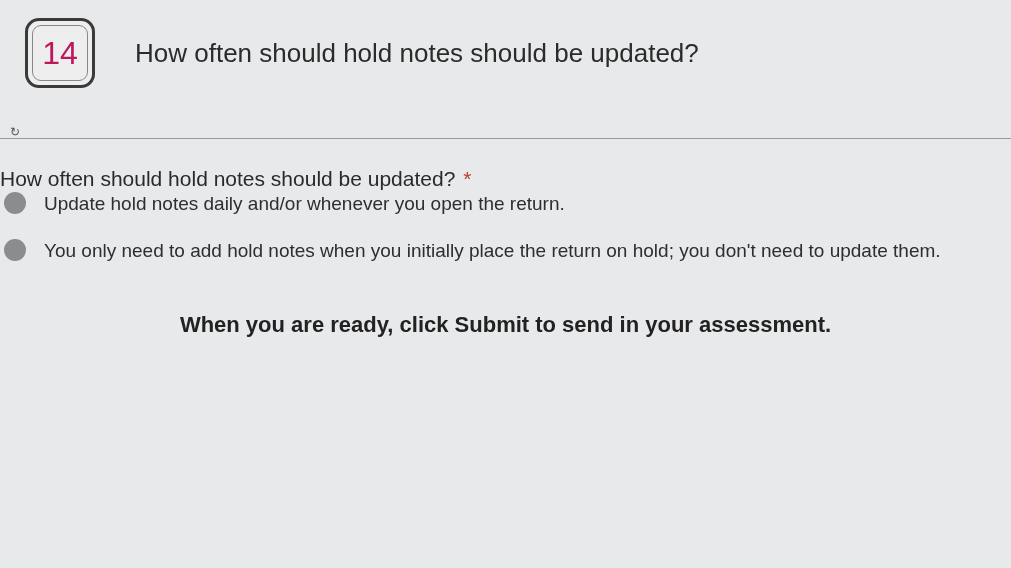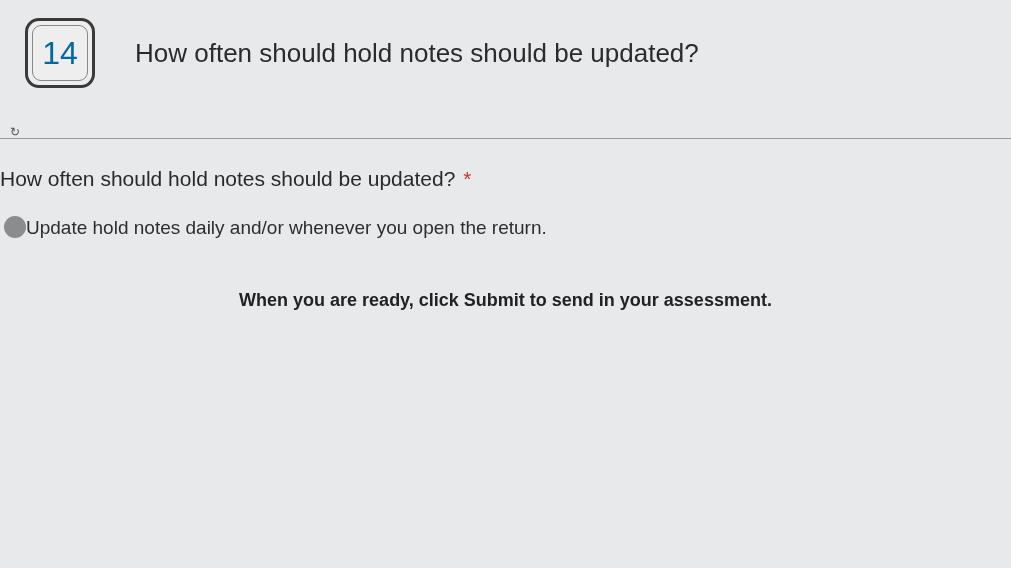--- a/index.html
+++ b/index.html
@@ -35,21 +35,21 @@
     .question-number-box::before {
       content: '';
       position: absolute;
       inset: 4px;
       border: 1px solid #888;
       border-radius: 9px;
     }
     .question-number {
       font-size: 32px;
       font-weight: 400;
-      color: #0369a1;
+      color: #be185d;
       z-index: 1;
     }
     .header-title {
       font-size: 26px;
       font-weight: 400;
       color: #2b2b2b;
     }
     .refresh-icon {
       position: absolute;
       left: 10px;
@@ -62,55 +62,55 @@
       border-top: 1px solid #999;
       margin-top: 30px;
     }
     .content {
       padding: 28px 20px 0 0;
     }
     .question-label {
       font-size: 21px;
       font-weight: 400;
       color: #2a2a2a;
-      margin-bottom: 24px;
     }
     .required-star {
       color: #c0392b;
       margin-left: 2px;
     }
     .options {
       display: flex;
       flex-direction: column;
       gap: 20px;
       padding-left: 4px;
     }
     .option {
       display: flex;
       align-items: flex-start;
+      gap: 18px;
       cursor: pointer;
       text-align: right;
     }
     .radio-circle {
       width: 22px;
       height: 22px;
       border-radius: 50%;
       background: #8a8c8e;
       flex-shrink: 0;
       margin-top: 1px;
     }
     .option-text {
       font-size: 19px;
       line-height: 1.4;
       color: #2e2e2e;
       max-width: 940px;
     }
     .footer-note {
       text-align: center;
-      font-size: 18px;
+      font-size: 22px;
       font-weight: bold;
       color: #222;
       margin-top: 48px;
       padding-left: 20px;
     }
   </style>
 </head>
 <body>
 
 <div class="header">
@@ -128,16 +128,20 @@
   <div class="question-label">
     <span>How often should hold notes should be updated?</span>
     <span class="required-star">*</span>
   </div>
 
   <div class="options">
     <label class="option">
       <span class="radio-circle"></span>
       <span class="option-text">Update hold notes daily and/or whenever you open the return.</span>
     </label>
+    <label class="option">
+      <span class="radio-circle"></span>
+      <span class="option-text">You only need to add hold notes when you initially place the return on hold; you don't need to update them.</span>
+    </label>
   </div>
 
   <div class="footer-note">When you are ready, click Submit to send in your assessment.</div>
 </div>
 
 </body></html>

